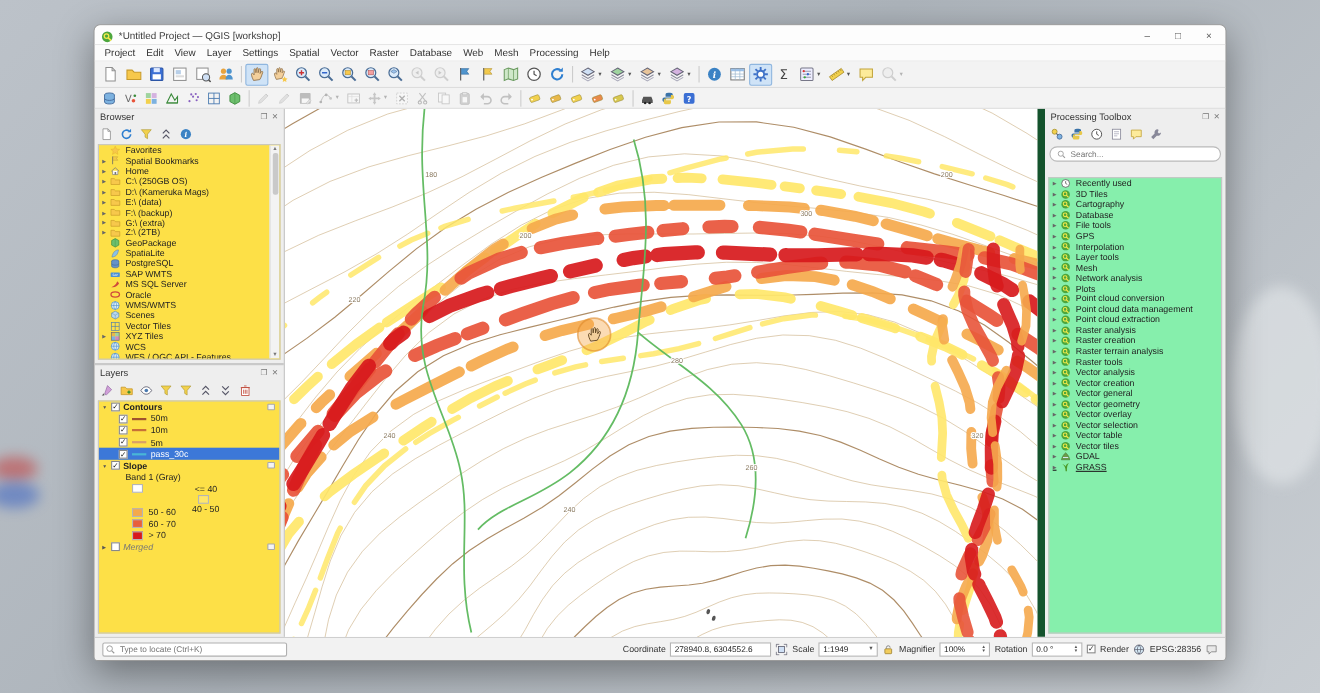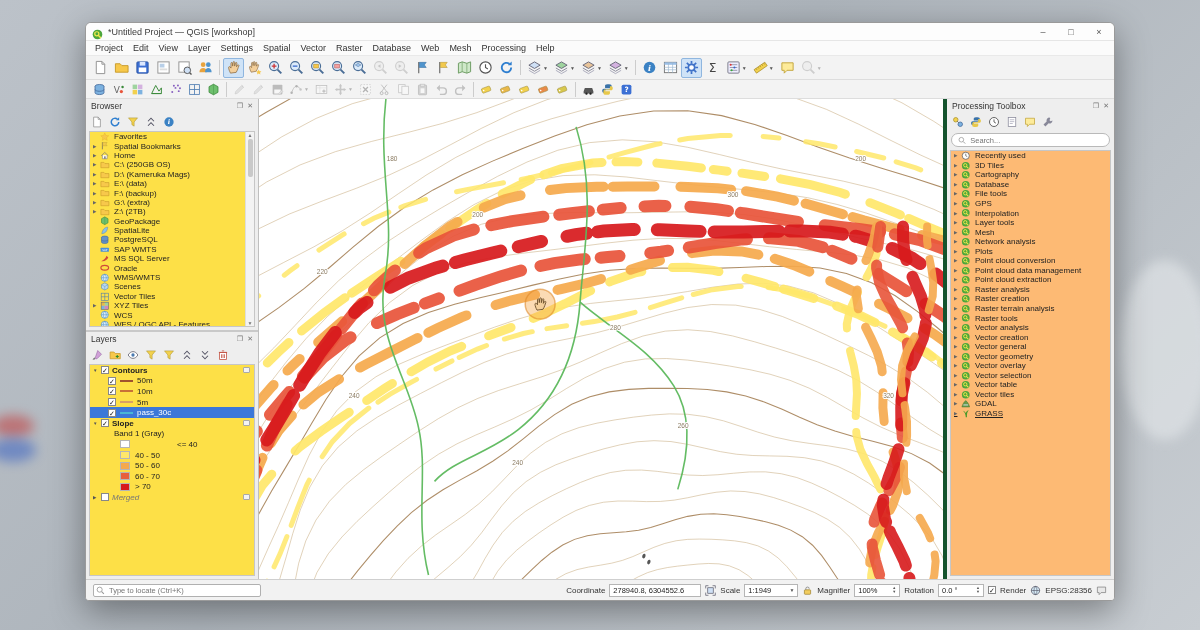--- a/index.html
+++ b/index.html
@@ -20,21 +20,21 @@
 .tbtn{height:20px;display:flex;align-items:center;justify-content:center;border-radius:2px;padding:0 2px;border:1px solid transparent}
 .tbtn svg{width:15px;height:15px;flex:none}
 .row2 .tbtn{height:17px}
 .row2 .tbtn svg{width:13px;height:13px}
 .tbtn.active{background:#cfe3f7;border:1px solid #8fb6df}
 .tbtn.disabled{filter:grayscale(1);opacity:.4}
 .dd{font-size:5px;color:#555;margin-left:1px}
 .tsep{width:1px;height:15px;background:#ccc;margin:0 3px;flex:none}
 .main{flex:1;display:flex;min-height:0}
 .leftcol{width:173px;display:flex;flex-direction:column;background:#eeeeee;border-right:1px solid #bfbfbf;flex:none}
-.rightcol{width:171px;display:flex;flex-direction:column;background:#eeeeee;border-left:4px solid #14532d;flex:none}
+.rightcol{width:171px;display:flex;flex-direction:column;background:#eeeeee;border-left:7px solid #14532d;flex:none}
 .panel-header{height:14px;display:flex;align-items:center;padding:0 5px;font-size:8.5px;color:#333;flex:none}
 .ph-icons{margin-left:auto;display:flex;gap:4px;color:#777;font-size:7px;align-items:center}
 .panel-toolbar{height:18px;display:flex;align-items:center;gap:2px;padding:0 3px;flex:none}
 .panel-toolbar .tbtn{height:15px;padding:0 1px}
 .panel-toolbar .tbtn svg{width:12px;height:12px}
 .listbox{flex:1;margin:0 3px 3px;background:#fde047;border:1px solid #c6c6c6;overflow:hidden;position:relative}
 .browser-panel{height:233px;display:flex;flex-direction:column;border-bottom:2px solid #c9c9c9;flex:none}
 .layers-panel{flex:1;display:flex;flex-direction:column;min-height:0}
 .trow{display:flex;align-items:center;height:9.4px;padding-left:3px;font-size:8px;color:#222;white-space:nowrap}
 .trow .arrow{width:7px;font-size:4.5px;color:#666;flex:none}
@@ -884,21 +884,21 @@
                 <span style="font-weight: bold;">Slope</span>
                 <span class="grp-ind"></span>
               </div>
               <div class="lrow" style="padding-left: 24px;">
                 <span>Band 1 (Gray)</span>
               </div>
               <div class="lrow" style="padding-left: 30px; gap: 42px;">
                 <span class="cswatch" style="background: rgb(255, 255, 255);"></span>
                 <span>&lt;= 40</span>
               </div>
-              <div class="lrow" style="padding-left: 30px;">
+              <div class="lrow" style="padding-left: 30px; flex-direction: column;">
                 <span class="cswatch" style="background: rgb(255, 231, 106);"></span>
                 <span>40 - 50</span>
               </div>
               <div class="lrow" style="padding-left: 30px;">
                 <span class="cswatch" style="background: rgb(245, 169, 76);"></span>
                 <span>50 - 60</span>
               </div>
               <div class="lrow" style="padding-left: 30px;">
                 <span class="cswatch" style="background: rgb(232, 96, 60);"></span>
                 <span>60 - 70</span>
@@ -1033,21 +1033,21 @@
             </svg>
           </div>
         </div>
       <div class="searchbox">
         <svg viewBox="0 0 16 16" width="9" height="9">
             <circle cx="6.5" cy="6.5" r="4.5" fill="none" stroke="#999" stroke-width="1.5"></circle>
             <line x1="10" y1="10" x2="14" y2="14" stroke="#999" stroke-width="1.8"></line>
           </svg>
         <input placeholder="Search..." style="">
       </div>
-      <div class="listbox" style="border:none;background:#fdba74;margin:0 3px 3px;border:1px solid #c6c6c6">
+      <div class="listbox" style="border:none;background:#86efac;margin:11px 3px 3px;border:1px solid #c6c6c6">
           <div id="processing-list">
             <div class="trow" style="height: 9.55px;">
               <span class="arrow">▶</span>
               <span class="ticon">
                 <svg viewBox="0 0 16 16">
                   <circle cx="8" cy="8" r="6" fill="#fff" stroke="#555" stroke-width="1.2"></circle>
                   <path d="M8 4.5V8l2.5 1.5" fill="none" stroke="#555" stroke-width="1.2"></path>
                 </svg>
               </span>
               <span>Recently used</span>

